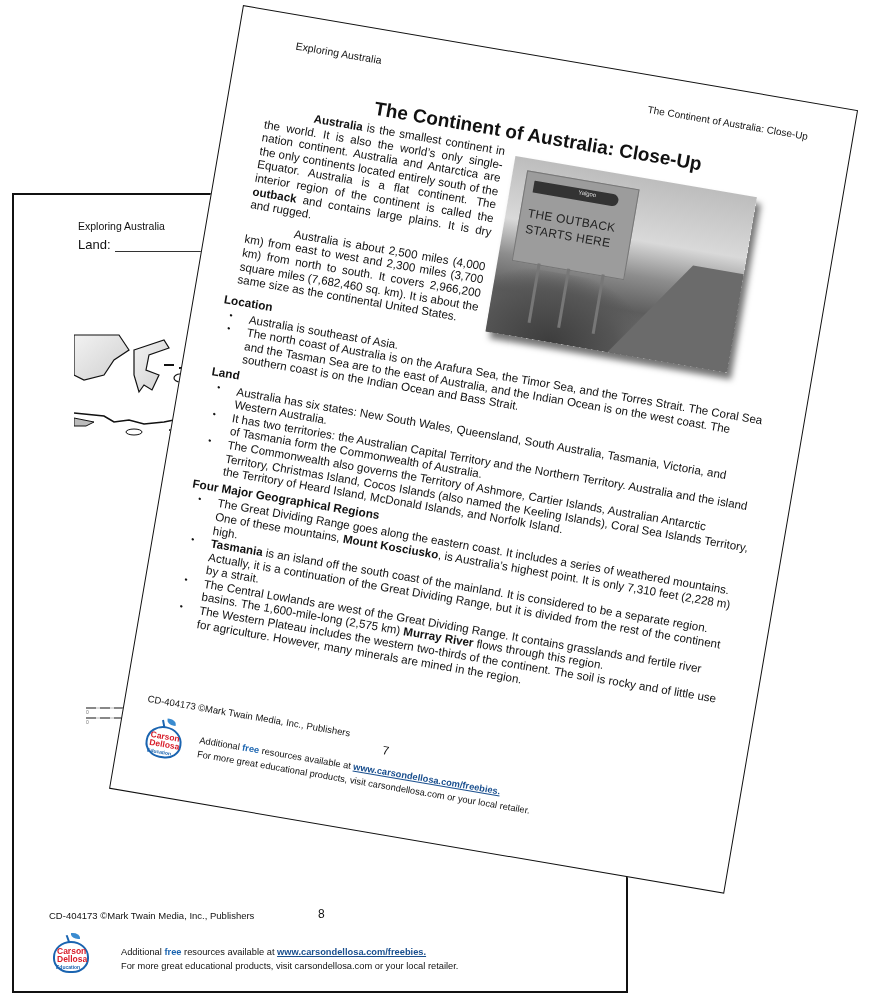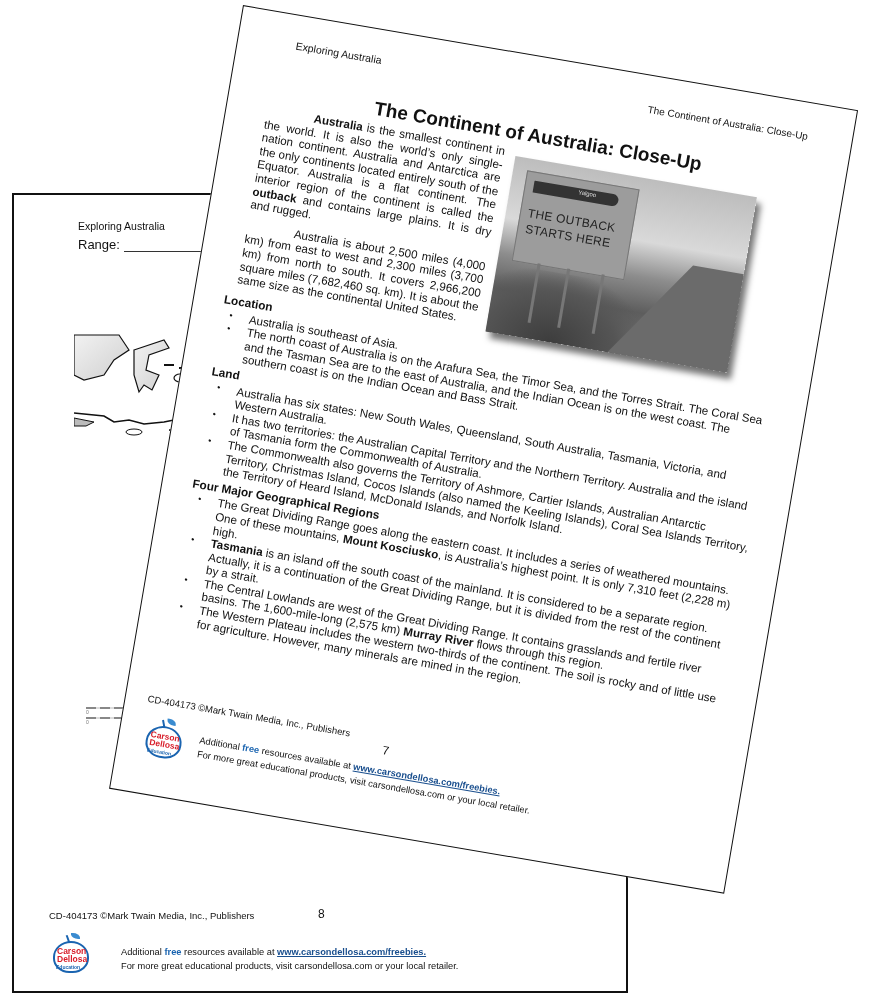--- a/index.html
+++ b/index.html
@@ -58,21 +58,21 @@
   .fp-pagenum { position:absolute; left:262px; top:703px; font-size:12px; }
   .front-page .logo { left:25px; top:715px; }
   .fp-promo { position:absolute; left:80px; top:724px; font-size:9.3px; line-height:14px; }
 </style>
 </head>
 <body>
 
 <div class="back-page">
   <div class="series">Exploring Australia</div>
   <div class="name-row">
-    <span>Range:</span>
+    <span>Land:</span>
     <span class="name-line"></span>
   </div>
 
   <svg class="map" viewBox="0 0 160 400">
     <defs>
       <linearGradient id="relief" x1="0" y1="0" x2="1" y2="1">
         <stop offset="0" stop-color="#f2f2f2"></stop>
           <stop offset="1" stop-color="#cfcfcf"></stop>
       </linearGradient>
     </defs>

